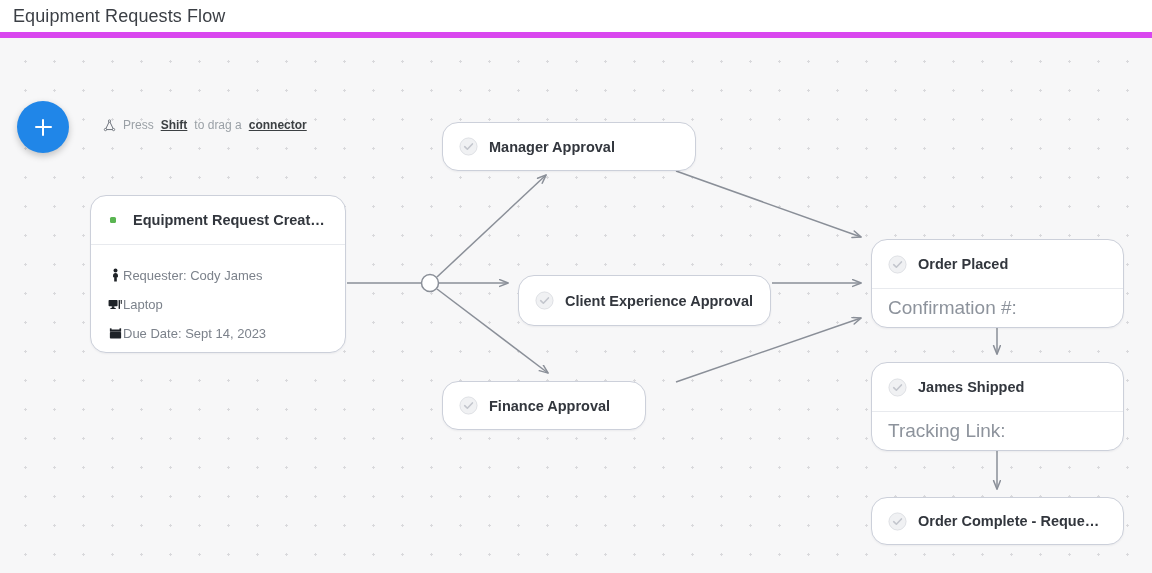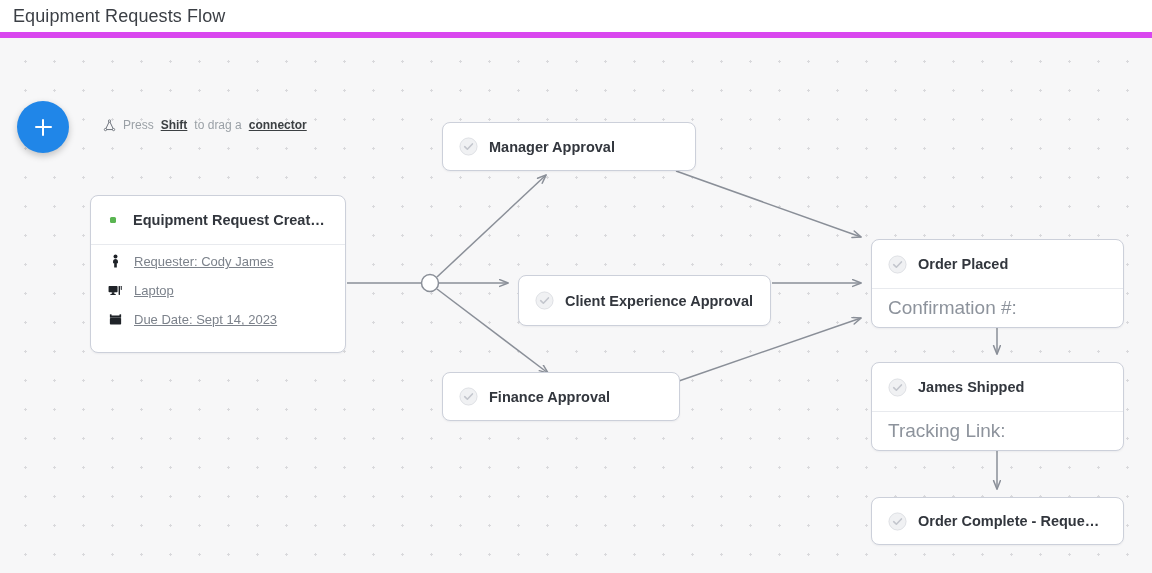--- a/index.html
+++ b/index.html
@@ -64,21 +64,21 @@
   .hint .ico { display: block; width: 13px; height: 13px; }
 
   
   .edges { position: absolute; left: 0; top: 0; width: 1152px; height: 535px; }
 
   
   .node {
     position: absolute;
     background: #ffffff;
     border: 1.6px solid #ccd0da;
-    border-radius: 8px;
+    border-radius: 16px;
     box-shadow: 0 1px 2px rgba(16,24,40,0.05);
     overflow: hidden;
   }
   .node-head {
     display: flex; align-items: center; gap: 11px;
     padding: 0 16px;
     height: 100%;
   }
   .node.has-body .node-head { height: 48px; }
   .node-title {
@@ -94,31 +94,31 @@
   .node-divider { height: 1.4px; background: #e8eaee; width: 100%; }
   .node-field {
     display: flex; align-items: center;
     padding: 0 16px; height: 38px;
     font-size: 19px; color: #8d939c; white-space: nowrap;
   }
 
   
   .detail-body { padding: 9px 0 11px 0; }
   .detail-row {
-    display: flex; align-items: flex-start; gap: 11px;
+    display: flex; align-items: flex-end; 
     padding: 0 17px; height: 29px;
-    font-size: 13px; color: #7c828b; white-space: nowrap; text-decoration: underline;
+    font-size: 13px; color: #7c828b; white-space: nowrap;
   }
   .detail-row .ico { flex: 0 0 auto; display: block; width: 15px; height: 15px; }
 
   
   #node-request  { left: 90px;  top: 157px; width: 256px; }
   #node-manager  { left: 442px; top: 84px;  width: 254px; height: 49px; }
   #node-client   { left: 518px; top: 237px; width: 253px; height: 51px; }
-  #node-finance  { left: 442px; top: 334px; width: 238px; height: 49px; }
+  #node-finance  { left: 442px; top: 343px; width: 204px; height: 49px; }
   #node-placed   { left: 871px; top: 201px; width: 253px; }
   #node-shipped  { left: 871px; top: 324px; width: 253px; }
   #node-complete { left: 871px; top: 459px; width: 253px; height: 48px; }
 </style>
 </head>
 <body>
 
 <div id="app">
 
   <div class="header">

